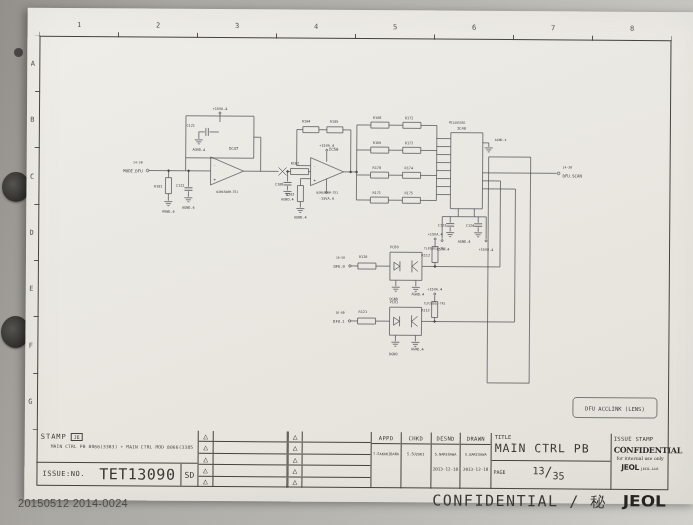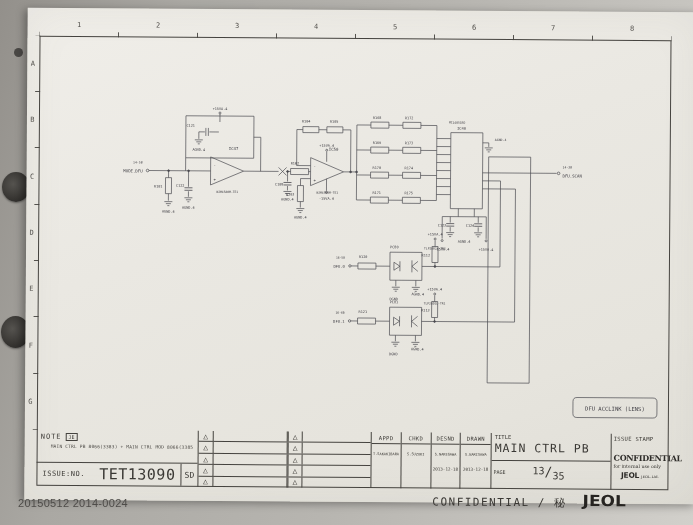--- a/index.html
+++ b/index.html
@@ -75,29 +75,29 @@
   .drwg-value{font-size:10.5px;letter-spacing:.5px;margin-top:1px;white-space:nowrap;}
   .pagebox{padding:8px 2px;position:relative;}
   .page-label{font-size:5px;}
   .page-frac{position:absolute;right:4px;top:3px;font-size:10px;}
   .page-num{position:relative;top:-2px;}
   .page-slash{font-size:13px;}
   .page-total{position:relative;top:3px;}
   
   .issue{padding:2px 2px;}
   .issue-label{font-size:5.5px;letter-spacing:.3px;}
-  .stamp{margin-top:11px;color:#2e2c29;}
+  .stamp{margin-top:3px;text-align:center;color:#2e2c29;}
   .stamp-conf{font-family:"DejaVu Serif",serif;font-weight:bold;font-size:8px;letter-spacing:-.3px;}
   .stamp-sub{font-family:"DejaVu Serif",serif;font-size:4.6px;margin-top:1px;}
   .stamp-brandrow{margin-top:2px;display:flex;justify-content:center;align-items:baseline;gap:2px;}
   .stamp-brand{font-family:"DejaVu Sans",sans-serif;font-weight:900;font-size:7.5px;letter-spacing:-.3px;}
   .stamp-co{font-family:"DejaVu Serif",serif;font-size:3.6px;}
   
   .paper-footer{position:absolute;left:408px;top:479px;width:236px;display:flex;align-items:baseline;gap:16px;color:#3a3834;}
-  .conf-line{font-size:11px;letter-spacing:1.5px;}
+  .conf-line{font-size:15px;letter-spacing:1.5px;}
   .jeol-logo{font-family:"DejaVu Sans",sans-serif;font-weight:900;font-size:17px;letter-spacing:0px;color:#262421;transform:scaleY(.9);}
   
   .timestamp{position:absolute;left:18px;top:497px;font-family:"Liberation Sans",sans-serif;font-size:11px;color:#4e4c49;z-index:10;letter-spacing:.3px;}
 </style>
 </head>
 <body>
 
 <div class="photo">
   <div class="ring ring1"></div>
   <div class="ring ring2"></div>
@@ -376,21 +376,21 @@
           <text x="397" y="252" font-size="3.5" text-anchor="middle">+15VA.4</text>
         </g>
       <text x="578" y="371" font-size="5.5" text-anchor="middle">DFU ACCLINK (LENS)</text>
     </svg>
 
     <div class="titleblock">
 
       <div class="tb">
         <div class="note-top">
           <div class="note-head">
-            <span class="note-label">NOTE</span>
+            <span class="note-label">STAMP</span>
             <span class="note-tag">JE</span>
           </div>
           <div class="note-text">MAIN CTRL PB 8066(3383) + MAIN CTRL MOD 8066(3385)</div>
         </div>
         <div class="note-bottom">
           <span class="appdno-label">ISSUE:NO.</span>
           <span class="appdno-value">TET13090</span>
           <span class="sd-cell">SD</span>
         </div>
       </div>

